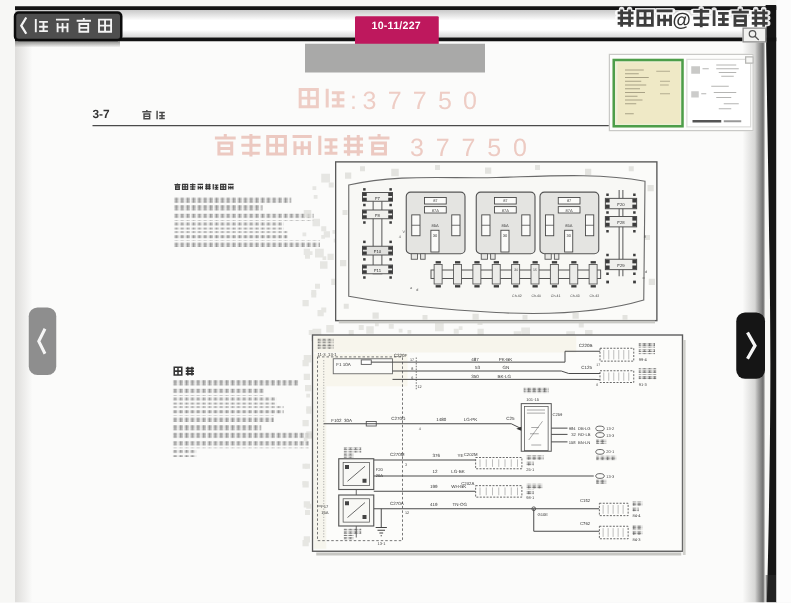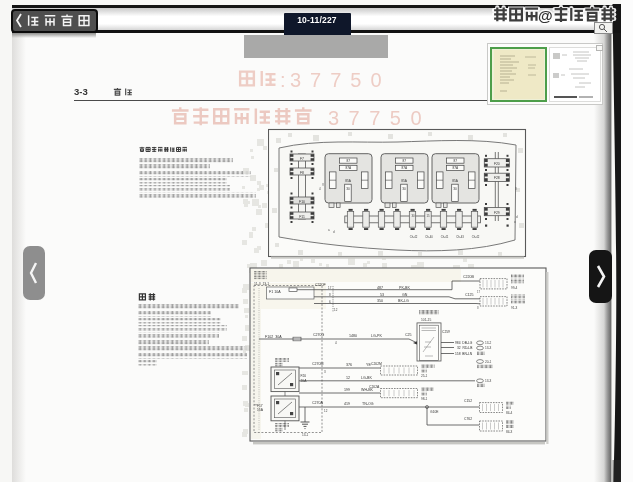--- a/index.html
+++ b/index.html
@@ -62,21 +62,21 @@
 <svg class="abs" style="left:14px;top:11px;color:#f4f4f4" width="82" height="19" viewBox="0 0 82 19">
  <path d="M7 3 L3 9.5 L7 16" fill="none" stroke="#f4f4f4" stroke-width="1.8"></path>
  <g stroke-width="1.7">
  <use href="#h2" x="0" y="0" transform="translate(12,2.5) scale(0.88)"></use>
  <use href="#h4" x="0" y="0" transform="translate(29,2.5) scale(0.88)"></use>
  <use href="#h3" x="0" y="0" transform="translate(46,2.5) scale(0.88)"></use>
  <use href="#h1" x="0" y="0" transform="translate(63,2.5) scale(0.88)"></use>
  </g>
 </svg>
 
-<div class="abs" style="left:283.5px;top:13px;width:67px;height:30px;background:#0f172a;border-radius:1px;color:#fff;font-size:8.5px;font-weight:bold;text-align:center;line-height:15px;letter-spacing:0.2px;">10-11/227</div>
+<div class="abs" style="left:283.5px;top:13px;width:67px;height:30px;background:#be185d;border-radius:1px;color:#fff;font-size:8.5px;font-weight:bold;text-align:center;line-height:15px;letter-spacing:0.2px;">10-11/227</div>
 
 <svg class="abs" style="left:492px;top:4px;color:#fdfdfd" width="128" height="26" viewBox="0 0 128 26">
 <g stroke-width="4.2" stroke-linecap="round" opacity="0.9">
  <use href="#h5" transform="translate(0,2) scale(1.06)"></use>
  <use href="#h1" transform="translate(15.6,2) scale(1.06)"></use>
  <use href="#h4" transform="translate(31.2,2) scale(1.06)"></use>
  <use href="#h0" transform="translate(60.5,2) scale(1.06)"></use>
  <use href="#h2" transform="translate(76.1,2) scale(1.06)"></use>
  <use href="#h3" transform="translate(91.7,2) scale(1.06)"></use>
  <use href="#h5" transform="translate(107.3,2) scale(1.06)"></use>
@@ -141,21 +141,21 @@
   <path d="M13 8 H18 M24 5 h16 M24 8 h18 M26 11 h14 M28 14 h10"></path>
   <rect x="4" y="26" width="6" height="5" fill="#cccccb" stroke="none"></rect>
   <path d="M12 28 H16 M20 22 h14 M22 27 h18 M24 31 h12 M30 36 h12 M26 40 h10"></path>
  </g>
  <path d="M5 50 H28" stroke="#555" stroke-width="2"></path>
  <path d="M30 50 H44" stroke="#999" stroke-width="1.5"></path>
 </svg>
 
 <div class="abs" style="left:596px;top:44.5px;width:5px;height:4.5px;border:1px solid #b5b5b3;background:#f7f7f5;"></div>
 
-<div class="abs" style="left:74px;top:86px;font-size:9.5px;font-weight:bold;color:#333;">3-3</div>
+<div class="abs" style="left:74px;top:86px;font-size:9.5px;font-weight:bold;color:#333;">3-7</div>
 <svg class="abs" style="left:113px;top:87px;color:#4a4a4a" width="24" height="10" viewBox="0 0 24 10">
     <g stroke-width="2.1">
       <use href="#h3" transform="translate(0,0.5) scale(0.56)"></use>
       <use href="#h2" transform="translate(11,0.5) scale(0.56)"></use>
     </g>
   </svg>
 <div class="abs" style="left:74px;top:100px;width:413px;height:1.3px;background:#4a4a4a;"></div>
 
 <svg class="abs" style="left:139px;top:146px" width="130" height="55">
  <g color="#3a3a3a" stroke-width="2.7">

